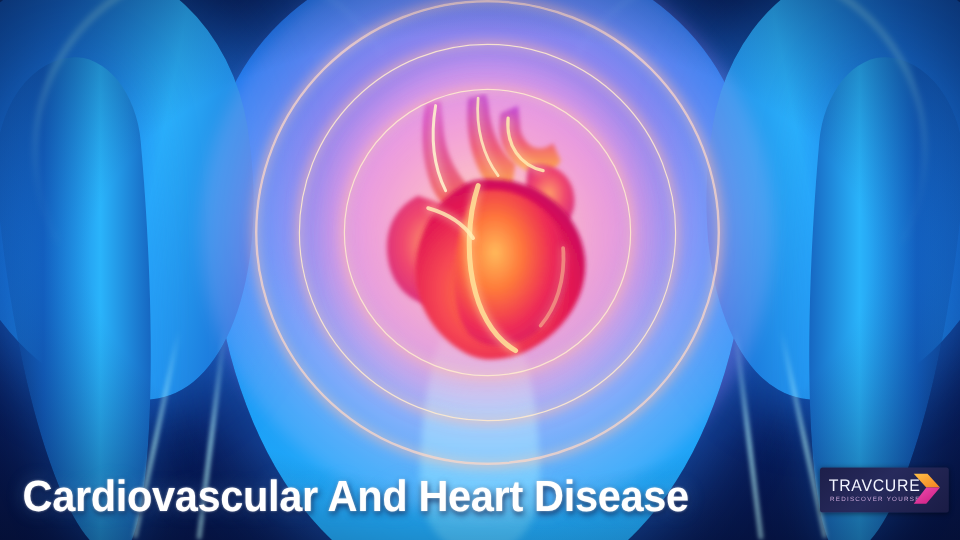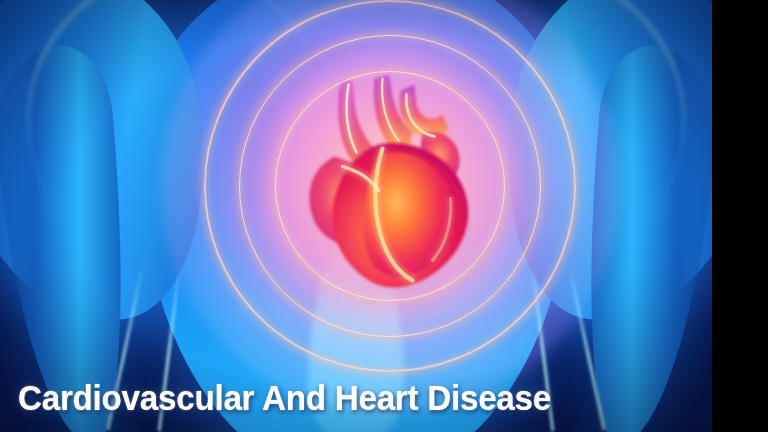--- a/index.html
+++ b/index.html
@@ -2,21 +2,21 @@
 <html><head>
 <meta charset="utf-8">
 <style>
   html, body {
     margin: 0;
     padding: 0;
     background: #000;
   }
   #stage {
     position: relative;
-    width: 712px;
+    width: 768px;
     height: 432px;
     overflow: hidden;
     font-family: "Liberation Sans", sans-serif;
     background: #071a4e;
   }
 
   
   .bg-base {
     position: absolute;
     inset: 0;
@@ -335,15 +335,33 @@
   </div>
 
   <div class="ring r1"></div>
   <div class="ring r2"></div>
   <div class="ring r3"></div>
 
   <div class="bg-vignette"></div>
 
   <div class="caption">Cardiovascular And Heart Disease</div>
 
+  <div class="logo">
+    <div class="logo-text">TRAVCURE</div>
+    <div class="logo-tag">REDISCOVER YOURSELF</div>
+    <svg class="logo-mark" viewBox="0 0 30 30">
+      <defs>
+        <linearGradient id="gOr" x1="0%" y1="0%" x2="100%" y2="100%">
+          <stop offset="0%" stop-color="#ffc048"></stop>
+          <stop offset="100%" stop-color="#f2811f"></stop>
+        </linearGradient>
+        <linearGradient id="gMg" x1="0%" y1="0%" x2="100%" y2="100%">
+          <stop offset="0%" stop-color="#f04fb0"></stop>
+          <stop offset="100%" stop-color="#c9197e"></stop>
+        </linearGradient>
+      </defs>
+      <path d="M6 2 L17 2 L27 13 L16 13 Z" fill="url(#gOr)"></path>
+      <path d="M27 13 L16 26 L6 26 L16 13 Z" fill="url(#gMg)"></path>
+    </svg>
+  </div>
 
   <div class="sr">Glowing blue human torso with anatomical heart highlighted in red, orange and magenta, surrounded by three concentric pulse rings</div>
 </div>
 
 </body></html>

